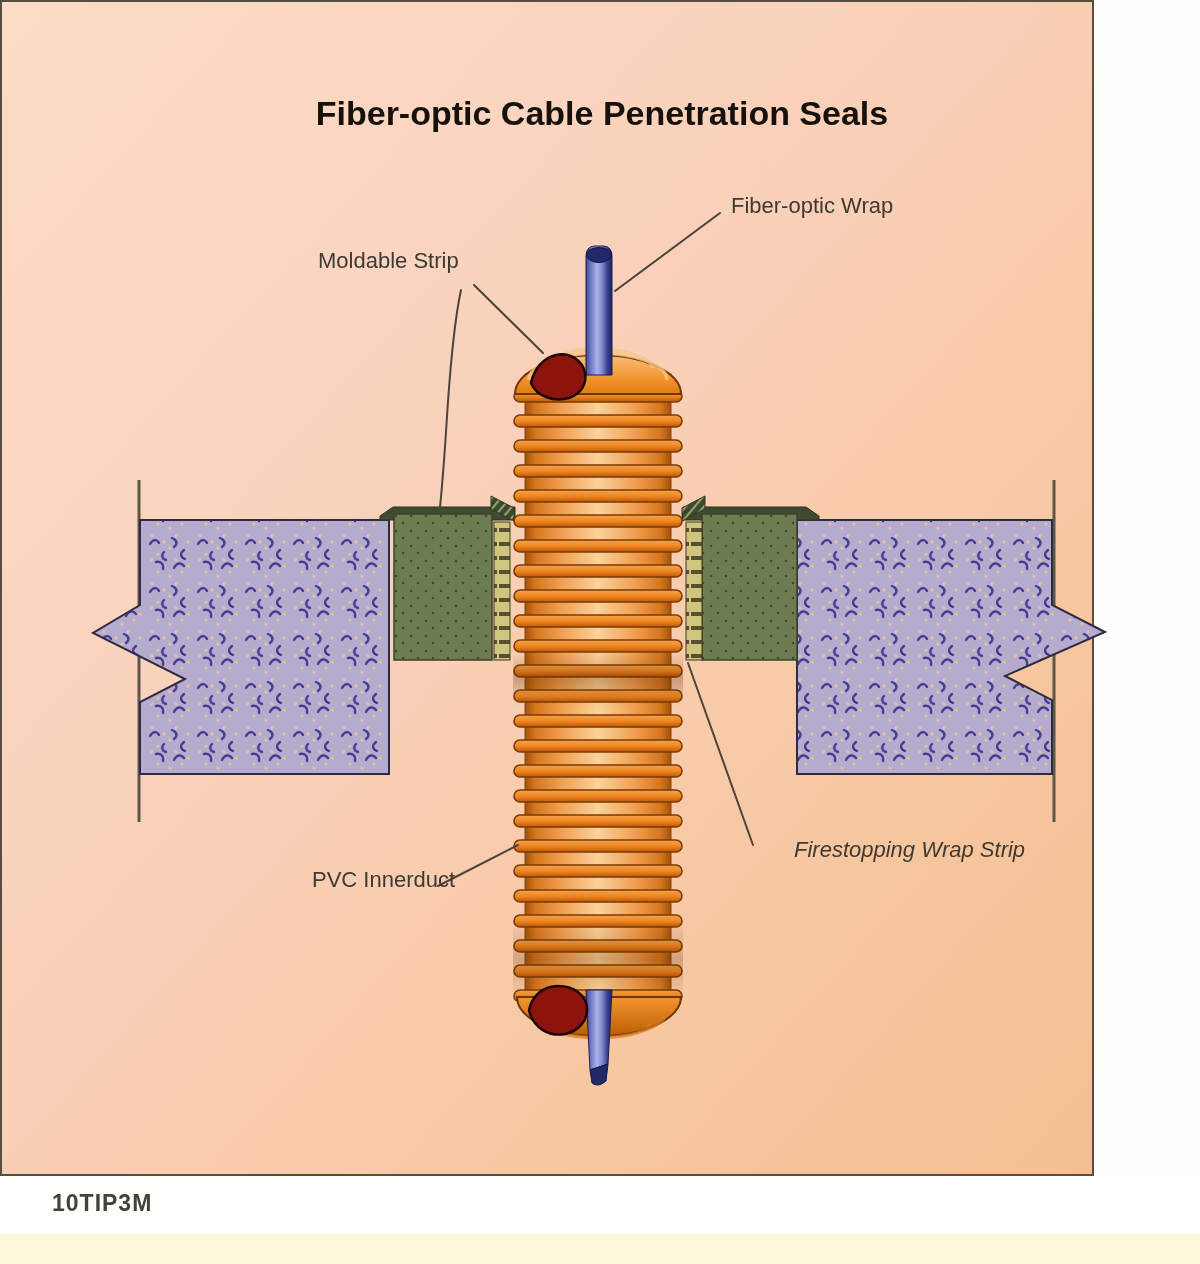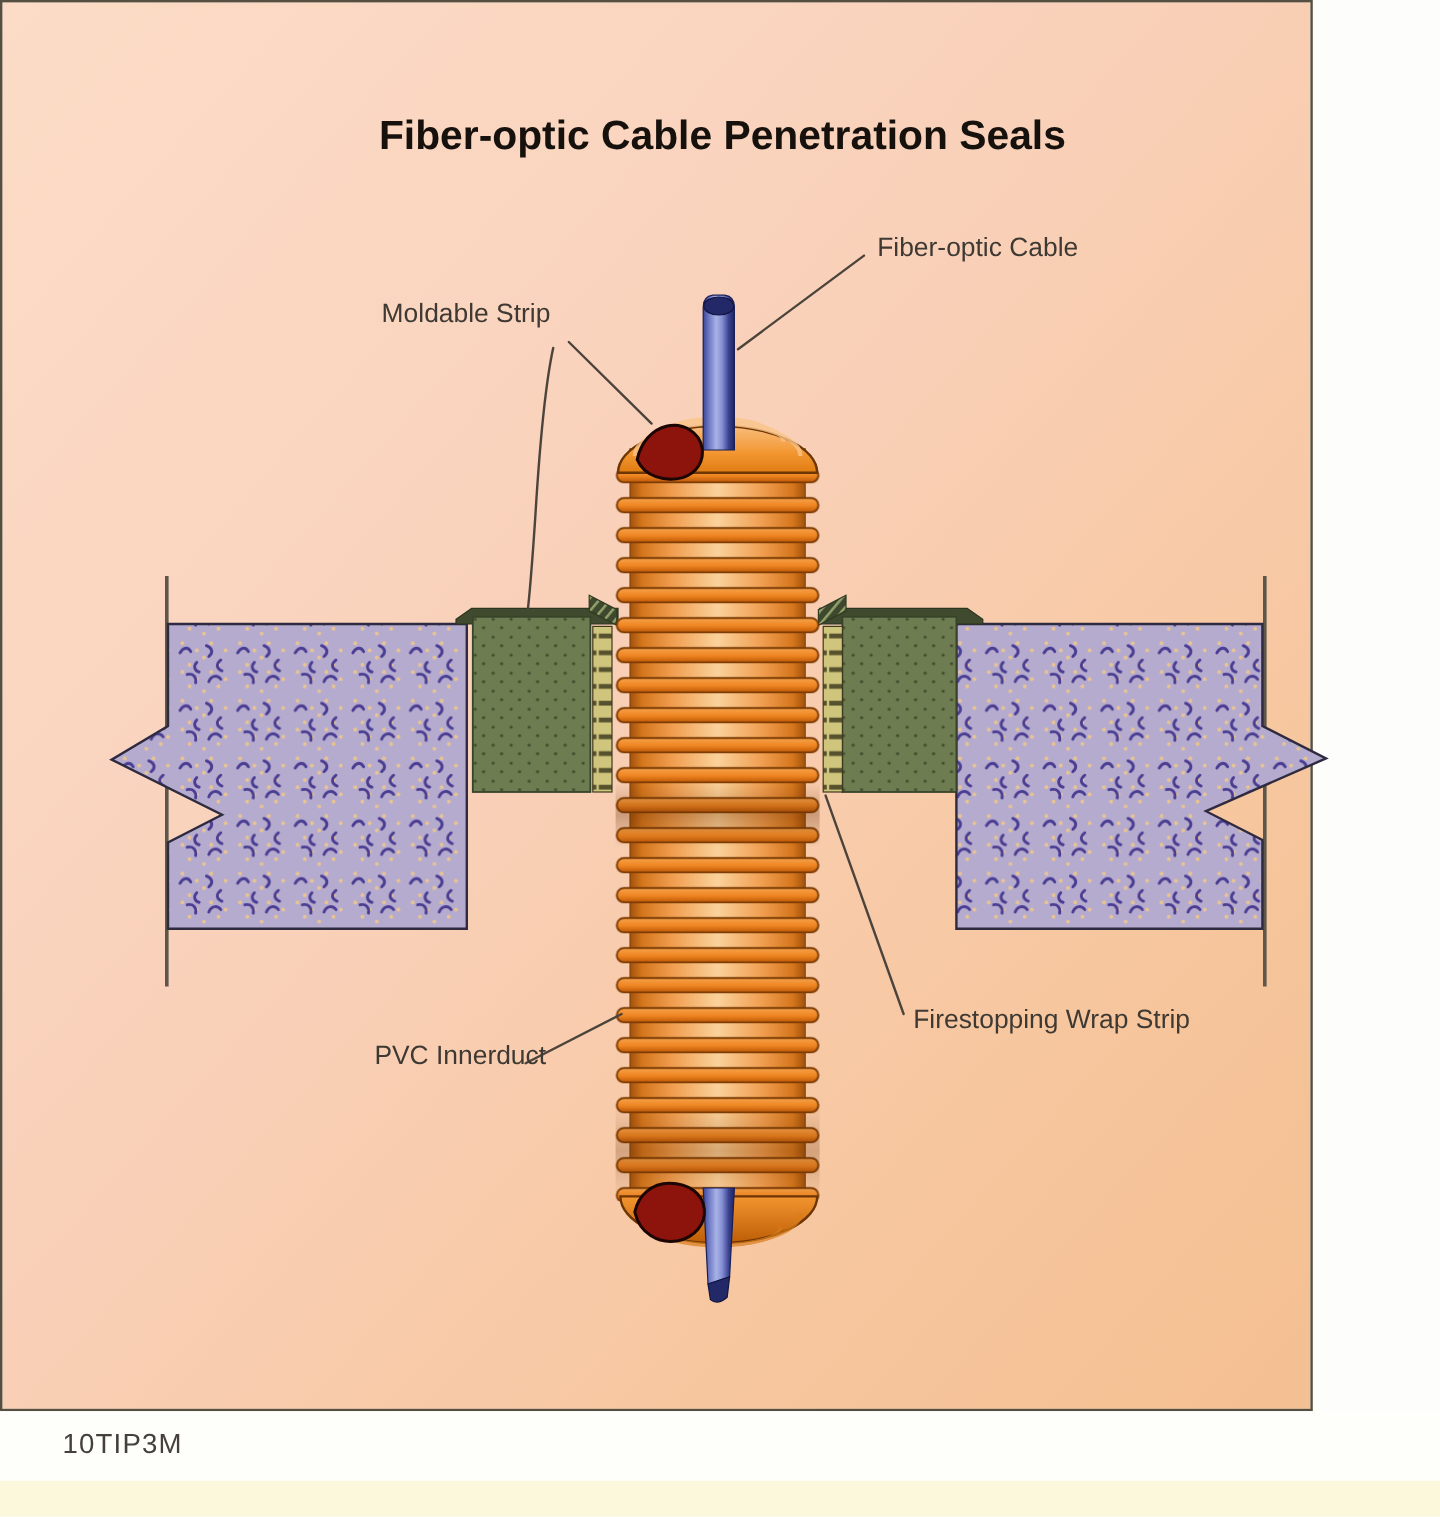--- a/index.html
+++ b/index.html
@@ -19,24 +19,24 @@
     position:absolute;color:#3e3933;font-size:22px;line-height:1.1;
     letter-spacing:0px;white-space:nowrap;
   }
   .title{
     position:absolute;left:0;top:92px;width:1200px;text-align:center;
     font-size:34px;font-weight:bold;color:#16110d;letter-spacing:0px;
   }
   .lbl-fiber{left:729px;top:192px;}
   .lbl-putty{left:316px;top:247px;}
   .lbl-innerduct{left:268px;top:866px;margin-left:42px;}
-  .lbl-wrap{left:759px;top:836px;}
+  .lbl-wrap{left:792px;top:836px;font-style:italic;}
   .band-white{position:absolute;left:0;top:1176px;width:1200px;height:58px;background:#fefefb;}
   .band-yellow{position:absolute;left:0;top:1234px;width:1200px;height:30px;background:#fbf8dc;}
-  .footer-code{position:absolute;left:52px;top:1190px;font-size:23px;color:#45413a;letter-spacing:1px;}
+  .footer-code{position:absolute;left:52px;top:1190px;font-size:23px;color:#45413a;letter-spacing:1px;font-weight:bold;}
 </style>
 </head>
 <body>
 
 <div class="page">
 
   <div class="panel">
     <svg class="diagram-svg" viewBox="0 0 1200 1176">
       <defs>
 
@@ -183,21 +183,21 @@
       <g fill="none" stroke="#4c443c" stroke-width="2" stroke-linecap="round">
         <path d="M718,211 L613,289"></path>
         <path d="M472,283 L541,351"></path>
         <path d="M459,288 C452,320 447,380 444,430 C442,460 440,486 438,505"></path>
         <path d="M436,884 L516,843"></path>
         <path d="M686,661 L751,843"></path>
       </g>
     </svg>
 
     <div class="title">Fiber-optic Cable Penetration Seals</div>
-    <div class="lbl lbl-fiber">Fiber-optic Cable</div>
+    <div class="lbl lbl-fiber">Fiber-optic Wrap</div>
     <div class="lbl lbl-putty">Moldable Strip</div>
     <div class="lbl lbl-innerduct">PVC Innerduct</div>
     <div class="lbl lbl-wrap">Firestopping Wrap Strip</div>
   </div>
 
   <div class="band-white"></div>
   <div class="band-yellow"></div>
   <div class="footer-code">10TIP3M</div>
 </div>
 

